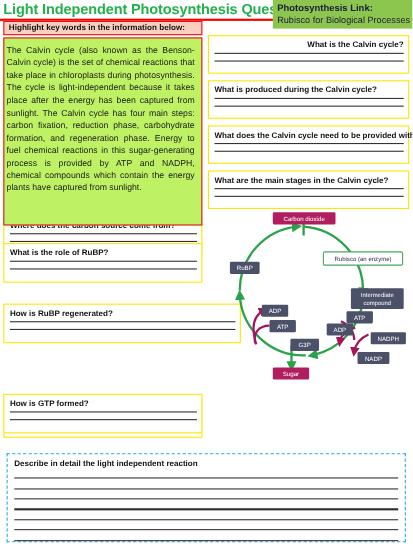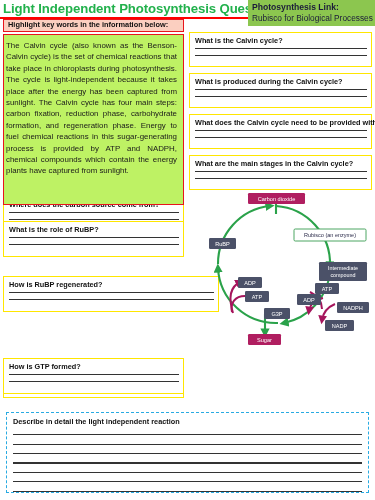--- a/index.html
+++ b/index.html
@@ -130,21 +130,21 @@
   }
 
   
   #q-left-1 { left: 3px;  top: 196px; width: 181px; height: 36px; }
   #q-left-2 { left: 3px;  top: 221px; width: 181px; height: 36px; }
   #q-left-3 { left: 3px;  top: 276px; width: 216px; height: 36px; }
   #q-left-4 { left: 3px;  top: 318px; width: 181px; height: 36px; margin-top: 44px; }
   #q-left-5 { left: 3px;  top: 358px; width: 181px; height: 36px; }
 
   
-  #q-right-1 { left: 189px; top: 32px;  width: 183px; height: 35px; }
+  #q-right-1 { left: 189px; top: 32px;  width: 183px; height: 35px; text-align: right; }
   #q-right-2 { left: 189px; top: 73px;  width: 183px; height: 35px; }
   #q-right-3 { left: 189px; top: 114px; width: 183px; height: 35px; }
   #q-right-4 { left: 189px; top: 155px; width: 183px; height: 35px; }
 
   
   #describe-box {
     position: absolute;
     left: 6px;
     top: 412px;
     width: 363px;

